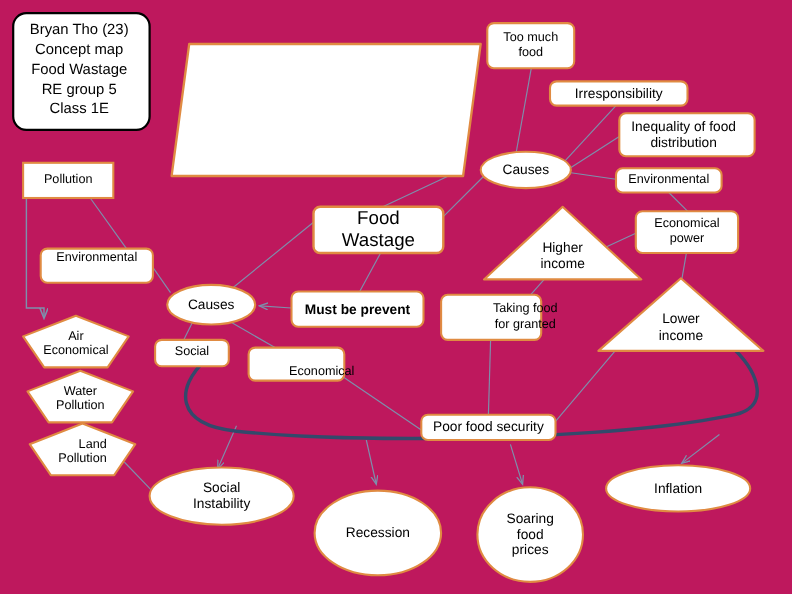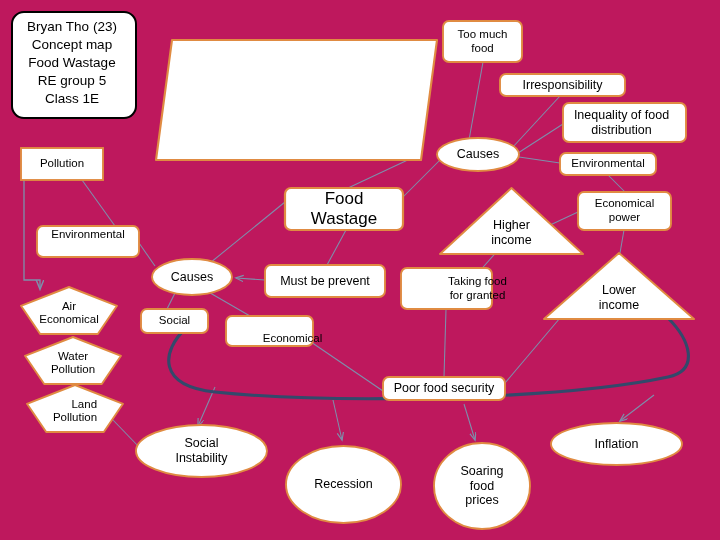--- a/index.html
+++ b/index.html
@@ -105,21 +105,21 @@
       <div class="shape-label lbl-sm" style="left: 37px; width: 102px; top: 226px; height: 18px;">Environmental</div>
       <div class="shape-label lbl-sm" style="left: 21px; width: 96px; top: 292.64px; height: 41.36px;">Air
 Economical</div>
       <div class="shape-label lbl-sm" style="left: 25px; width: 96px; top: 342.64px; height: 41.36px;">Water
 Pollution</div>
       <div class="shape-label lbl-sm" style="left: 27px; width: 96px; top: 390.64px; height: 41.36px; text-align: right;">Land
 Pollution</div>
       <div class="shape-label lbl-md" style="left: 152px; width: 80px; top: 259px; height: 36px;">Causes</div>
       <div class="shape-label lbl-sm" style="left: 141px; width: 67px; top: 309px; height: 24px;">Social</div>
       <div class="shape-label lbl-sm" style="left: 226px; width: 87px; top: 316px; height: 46px; padding-left: 23px;">Economical</div>
-      <div class="shape-label lbl-md" style="left: 265px; width: 120px; top: 265px; height: 32px;">Must be prevent</div>
+      <div class="shape-label lbl-md" style="left: 265px; width: 120px; top: 265px; height: 32px; font-weight: bold;">Must be prevent</div>
       <div class="shape-label lbl-md" style="left: 437px; width: 82px; top: 138px; height: 33px;">Causes</div>
       <div class="shape-label lbl-sm" style="left: 443px; width: 79px; top: 21px; height: 41px;">Too much
 food</div>
       <div class="shape-label lbl-md" style="left: 500px; width: 125px; top: 74px; height: 22px;">Irresponsibility</div>
       <div class="shape-label lbl-md" style="left: 563px; width: 117px; top: 103px; height: 39px;">Inequality of food
 distribution</div>
       <div class="shape-label lbl-sm" style="left: 560px; width: 96px; top: 153px; height: 22px;">Environmental</div>
       <div class="shape-label lbl-sm" style="left: 578px; width: 93px; top: 192px; height: 38px;">Economical
 power</div>
       <div class="shape-label lbl-md" style="left: 440px; width: 143px; top: 211.76px; height: 42.24px;">Higher

